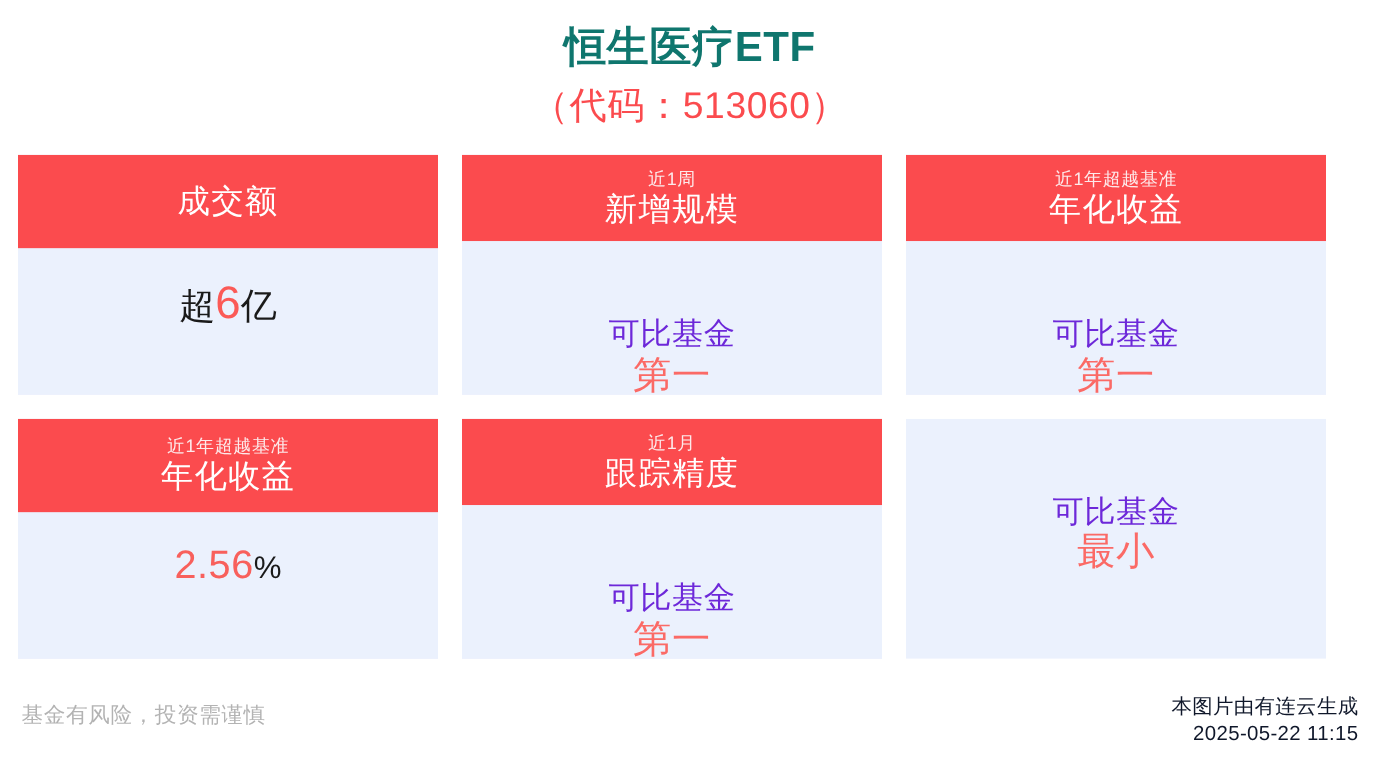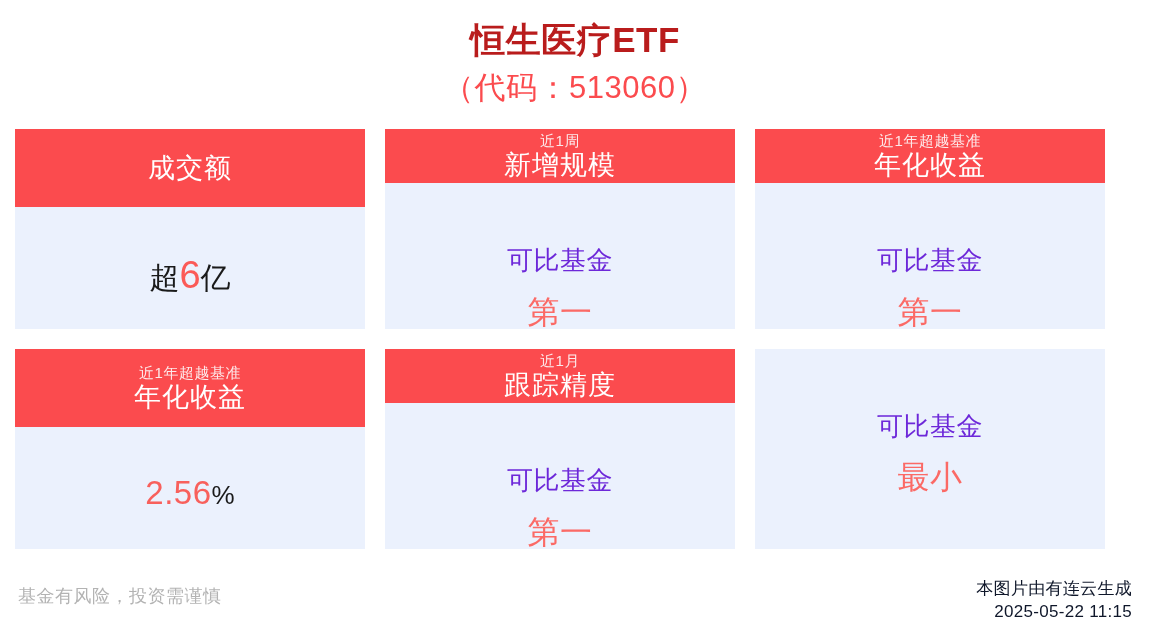--- a/index.html
+++ b/index.html
@@ -16,21 +16,21 @@
   }
 
   
   .title-block {
     padding-top: 18px;
     text-align: center;
   }
   .fund-title {
     font-size: 35px;
     font-weight: bold;
-    color: #b91c1c;
+    color: #0f766e;
     line-height: 1.25;
     letter-spacing: 0.5px;
   }
   .fund-code {
     margin-top: 6px;
     font-size: 31px;
     color: #FB4B4E;
     line-height: 1.3;
     letter-spacing: 0.5px;
   }
@@ -83,33 +83,33 @@
     flex: 1;
     background: #EBF1FD;
     display: flex;
     flex-direction: column;
     align-items: center;
     justify-content: flex-start;
     padding-top: 24px;
     line-height: 1.08;
   }
   .card-body.single-line {
-    padding-top: 48px;
+    padding-top: 26px;
   }
   .body-line-1 {
     font-size: 26px;
     color: #6d28d9;
     letter-spacing: 0.5px;
     margin-top: 39px;
   }
   .body-line-2 {
     font-size: 32px;
     color: #FB6A66;
     letter-spacing: 0.5px;
-    margin-top: 20px;
+    margin-top: 2px;
   }
   .big-black {
     font-size: 30px;
     color: #1a1a1a;
   }
   .big-red {
     font-size: 38px;
     color: #FB5A57;
   }
   .pct-red {

